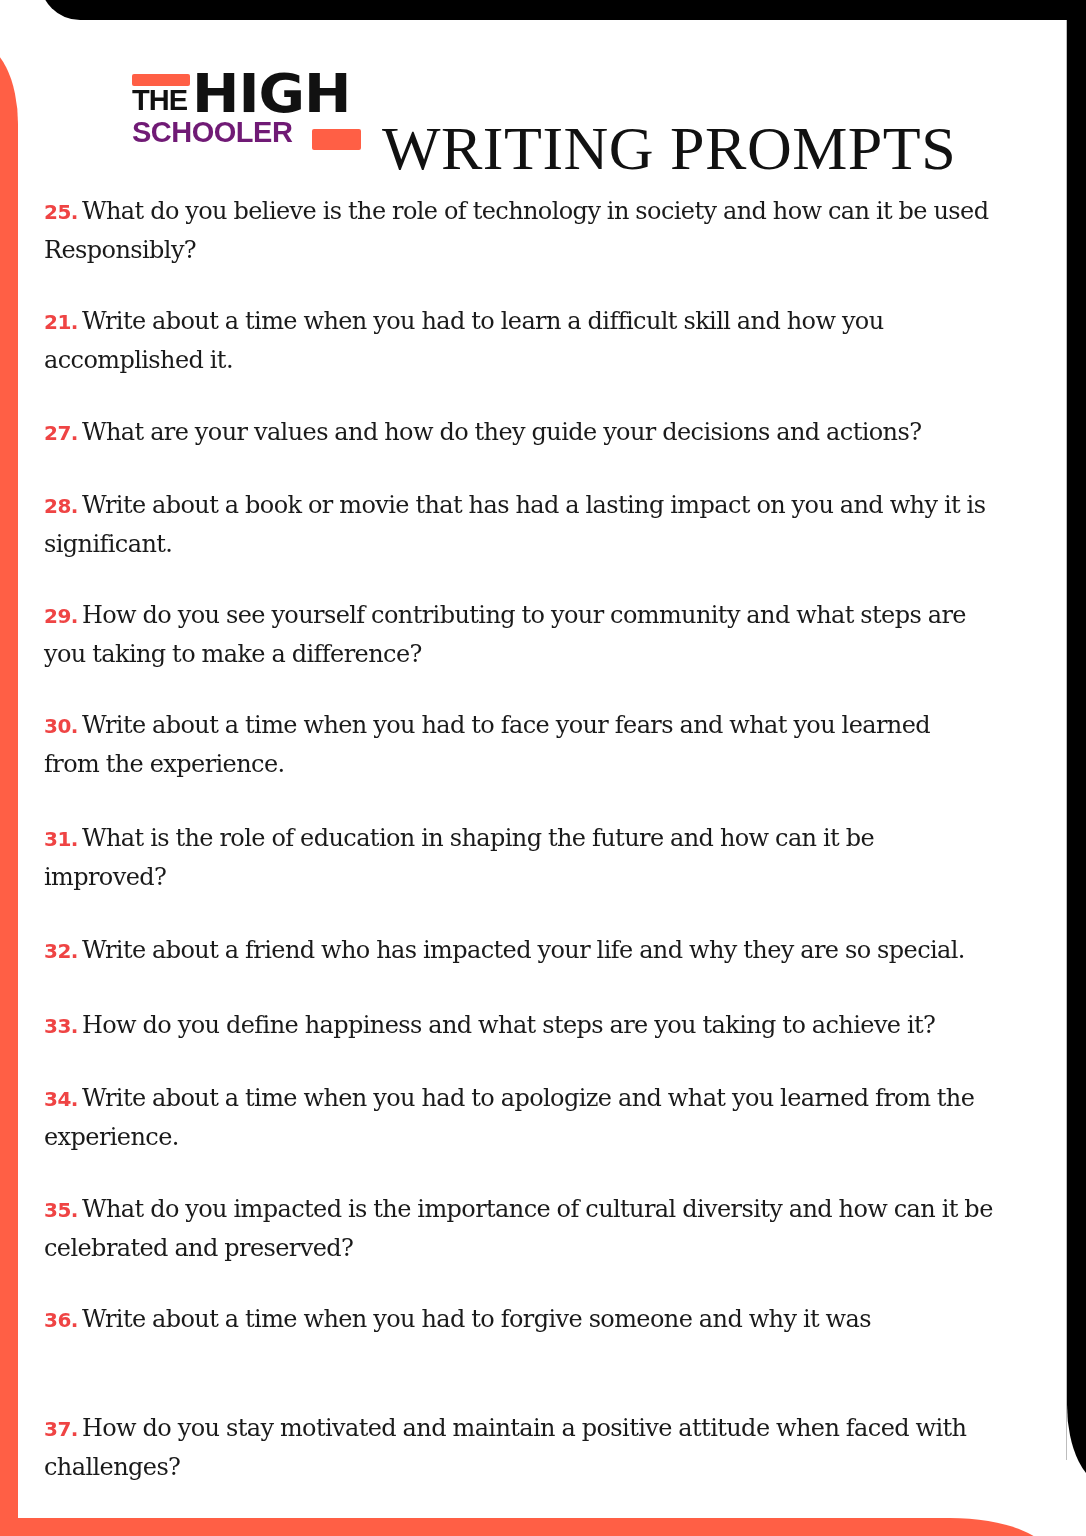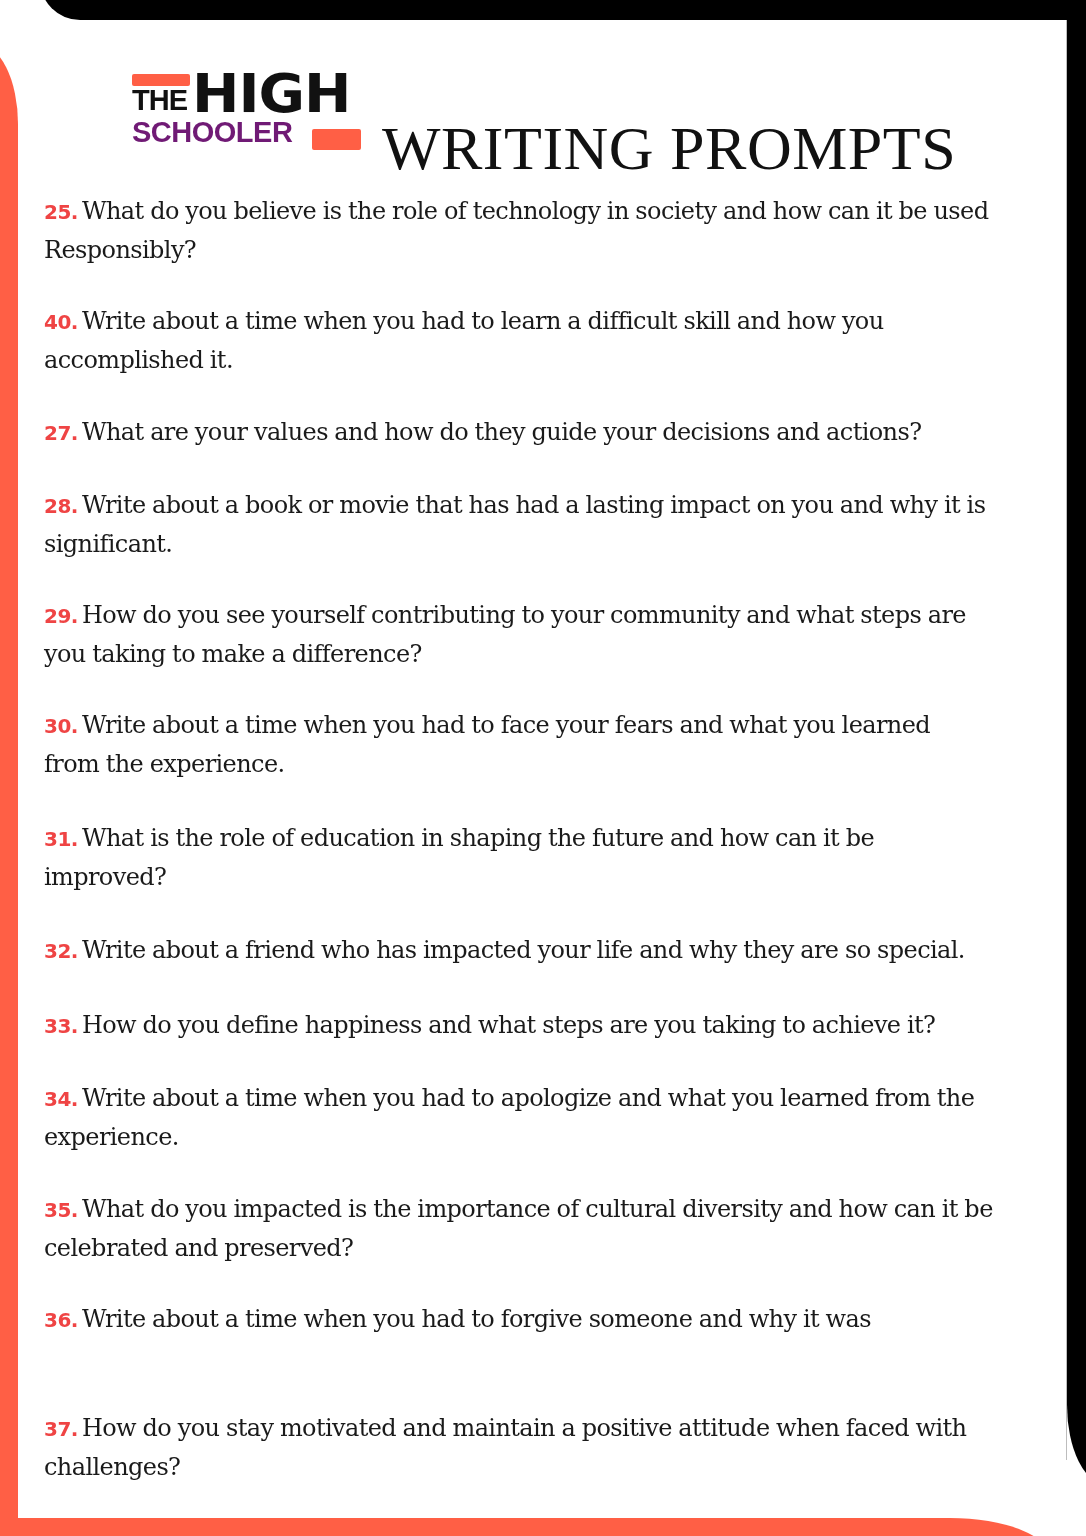--- a/index.html
+++ b/index.html
@@ -198,21 +198,21 @@
     <h1 class="page-title">WRITING PROMPTS</h1>
   </header>
 
   <div id="prompt-list" class="prompts" style="position: absolute;">
 
   <p class="prompt" style="position: absolute; left: 0px; top: 0px;">
         <span class="line first-line"><span class="prompt-num">25.</span><span class="prompt-text">What do you believe is the role of technology in society and how can it be used</span></span>
       <span class="line">Responsibly?</span>
       </p>
       <p class="prompt" style="position: absolute; left: 0px; top: 110px;">
-        <span class="line first-line"><span class="prompt-num">40.</span><span class="prompt-text">Write about a time when you had to learn a difficult skill and how you</span></span>
+        <span class="line first-line"><span class="prompt-num">21.</span><span class="prompt-text">Write about a time when you had to learn a difficult skill and how you</span></span>
       <span class="line">accomplished it.</span>
       </p>
       <p class="prompt" style="position: absolute; left: 0px; top: 221px;">
         <span class="line first-line"><span class="prompt-num">27.</span><span class="prompt-text">What are your values and how do they guide your decisions and actions?</span></span>
       </p>
       <p class="prompt" style="position: absolute; left: 0px; top: 294px;">
         <span class="line first-line"><span class="prompt-num">28.</span><span class="prompt-text">Write about a book or movie that has had a lasting impact on you and why it is</span></span>
       <span class="line">significant.</span>
       </p>
       <p class="prompt" style="position: absolute; left: 0px; top: 404px;">

